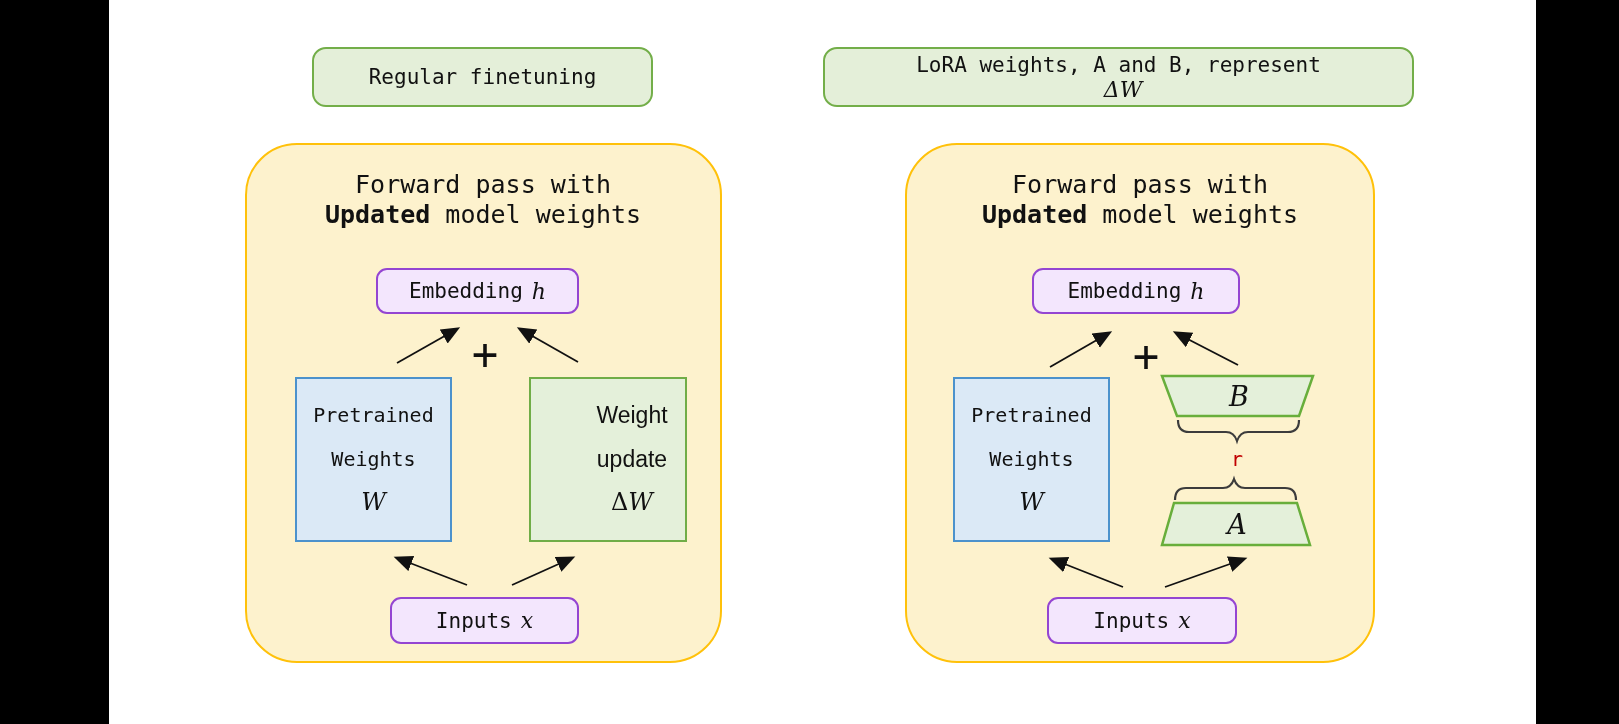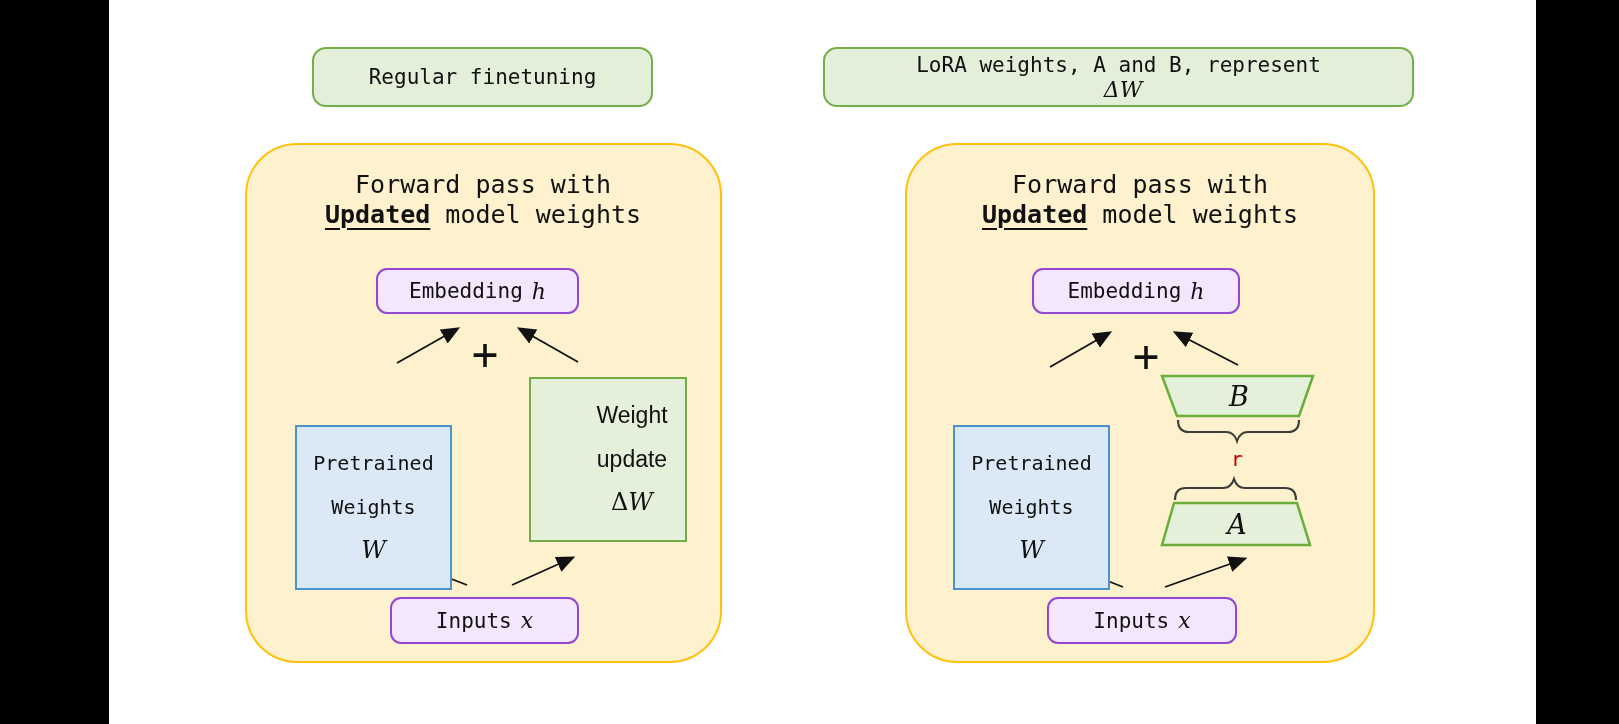--- a/index.html
+++ b/index.html
@@ -19,34 +19,34 @@
         background:#fdf2cd;border:2.5px solid #ffc10a;border-radius:52px;z-index:1;}
   .cont-l{left:245px;width:477px;}
   .cont-r{left:905px;width:470px;}
 
   .overlay{position:absolute;left:0;top:0;width:1619px;height:724px;z-index:2;}
 
   .title{position:absolute;top:170px;width:400px;text-align:center;
          font-size:25px;line-height:29.5px;z-index:3;}
   .title-l{left:283px;}
   .title-r{left:940px;}
-  .title .u{font-weight:bold;text-decoration:underline;text-decoration-thickness:2.2px;text-underline-offset:5px;}
+  .title .u{font-weight:bold;text-decoration-thickness:2.2px;text-underline-offset:5px;}
 
   .node{position:absolute;box-sizing:border-box;display:flex;align-items:center;justify-content:center;z-index:3;}
   .purple{background:#f3e6fd;border:2.5px solid #9445d2;border-radius:11px;font-size:21px;}
   .emb-l{left:376px;top:268px;width:203px;height:46px;}
   .emb-r{left:1032px;top:268px;width:208px;height:46px;}
   .inp-l{left:390px;top:597px;width:189px;height:47px;}
   .inp-r{left:1047px;top:597px;width:190px;height:47px;}
 
   .math{font-family:"DejaVu Serif","Liberation Serif",serif;font-style:italic;margin-left:9px;font-size:22px;}
   .delta{font-style:normal;}
 
   .bigbox{flex-direction:column;font-size:20px;line-height:43.5px;text-align:center;}
-  .blue{background:#dbe9f6;border:2px solid #4c92cc;margin-top:48px;}
+  .blue{background:#dbe9f6;border:2px solid #4c92cc;}
   .blue-l{left:295px;top:377px;width:157px;height:165px;}
   .blue-r{left:953px;top:377px;width:157px;height:165px;}
   .greenbox{background:#e4f0da;border:2px solid #70ad47;
             font-family:"Liberation Sans",sans-serif;font-size:23px;}
   .green-l{left:529px;top:377px;width:158px;height:165px;padding-left:48px;}
   .bigbox .math{margin-left:0;font-size:24px;}
 
   .plus{position:absolute;transform:translate(-50%,-50%);font-size:44px;font-weight:400;z-index:3;}
   .plus-l{left:485px;top:353px;}
   .plus-r{left:1146px;top:355px;}

